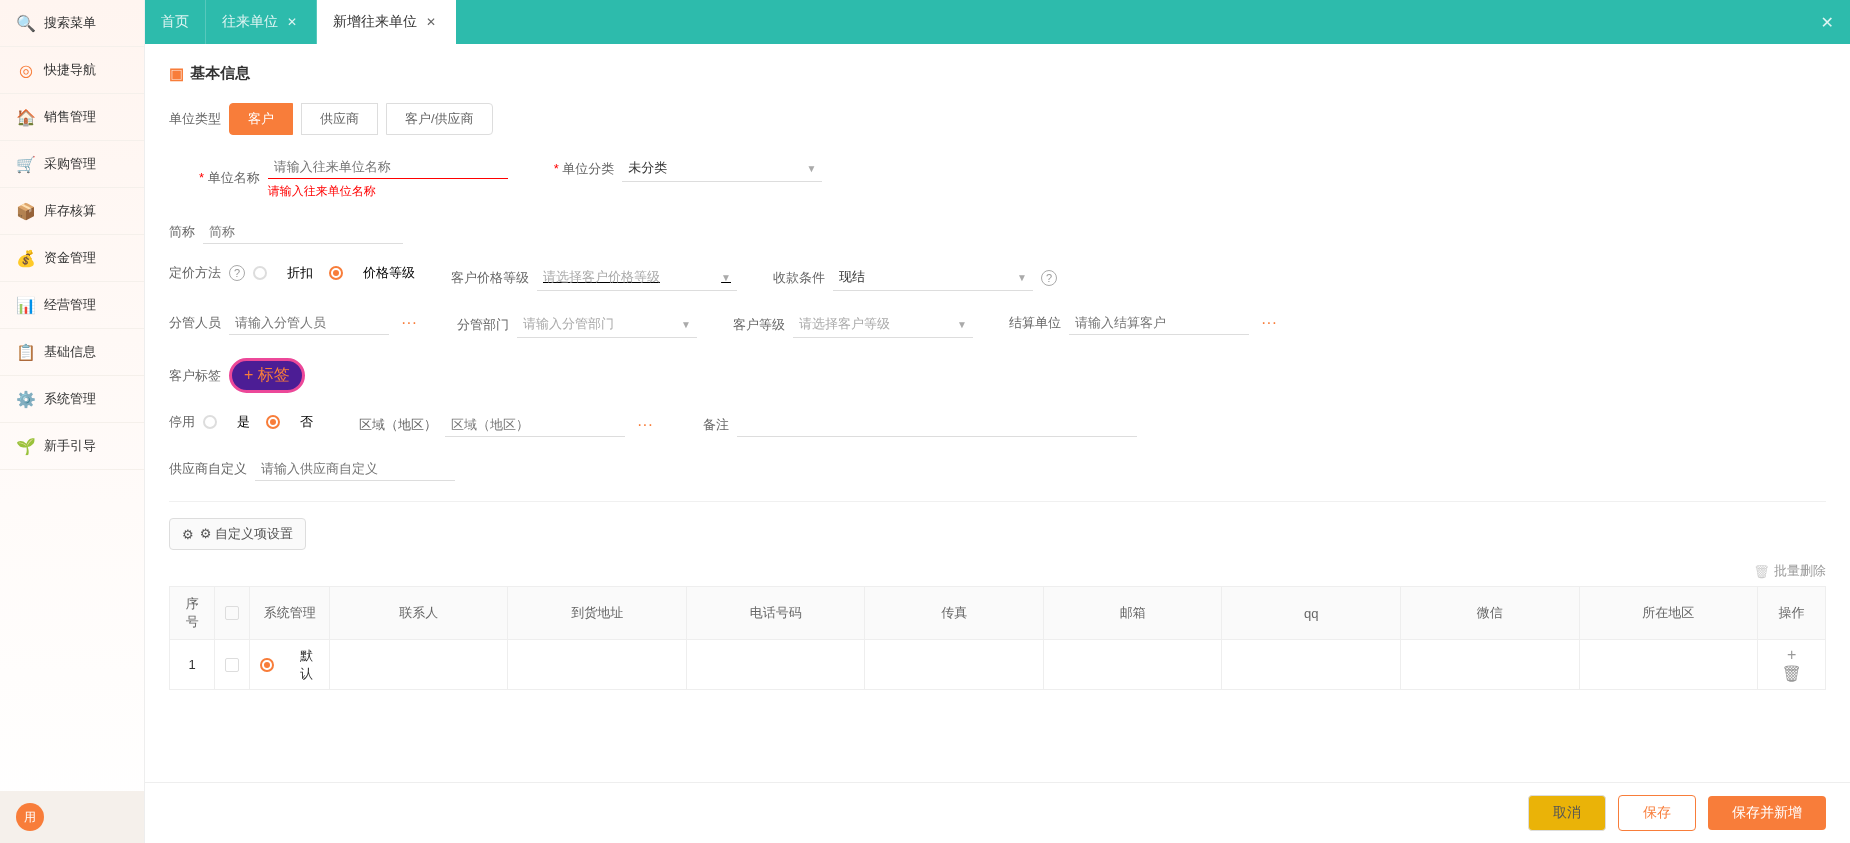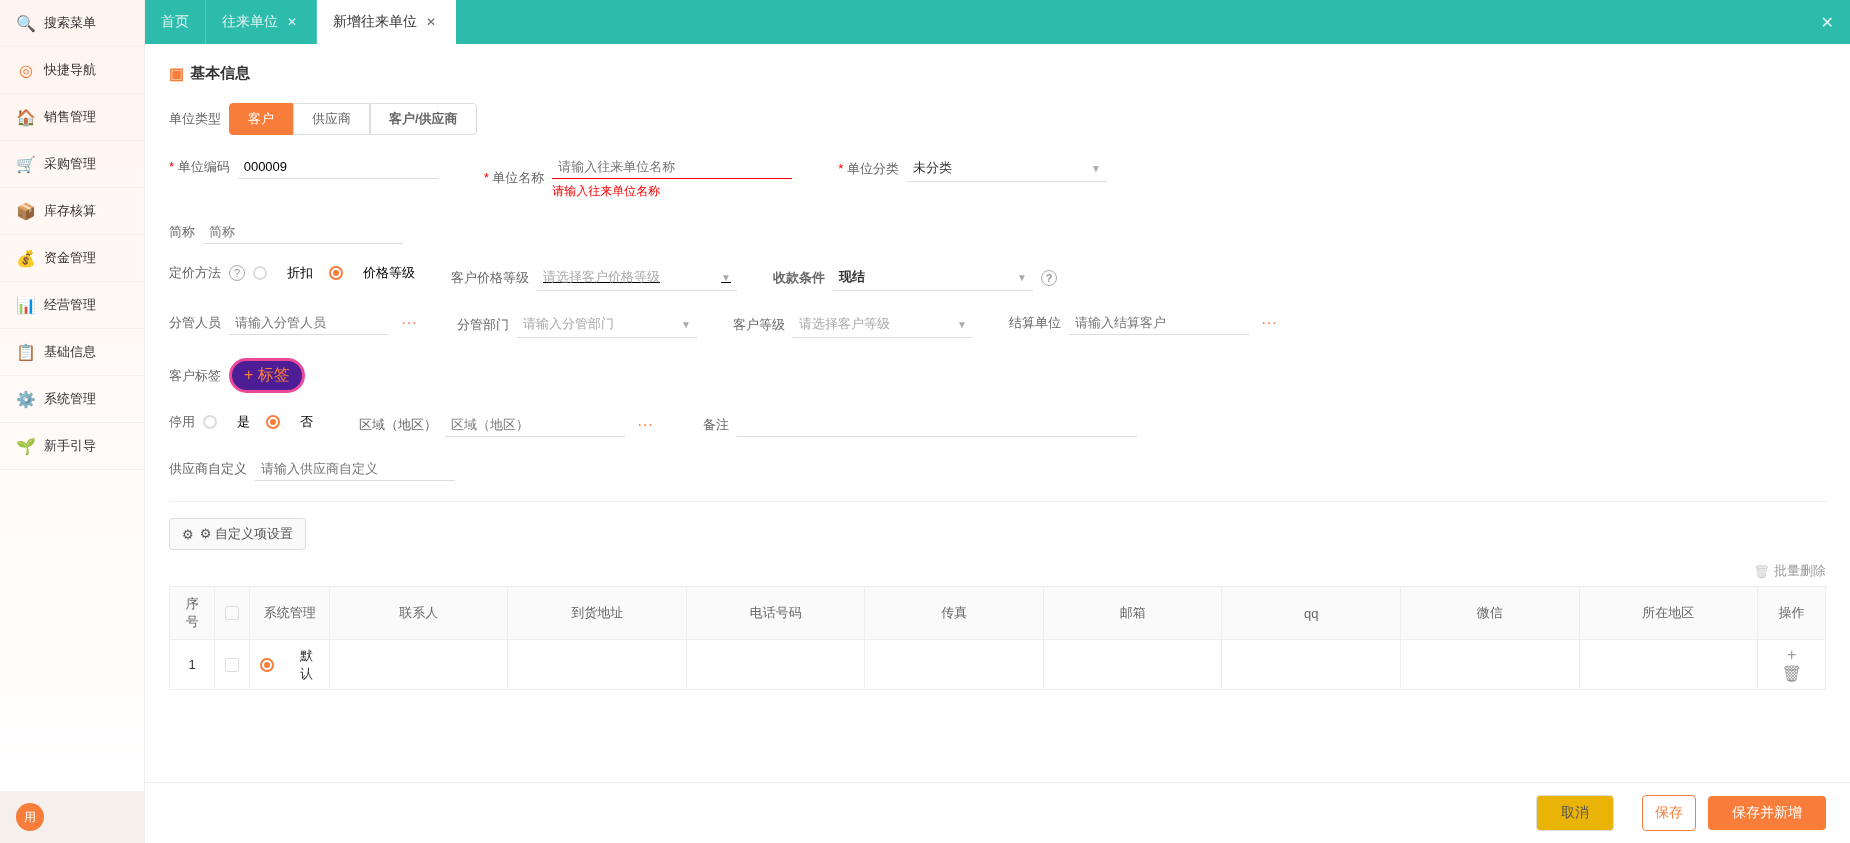--- a/index.html
+++ b/index.html
@@ -176,37 +176,37 @@
     }
     .form-field-inline {
       display: flex;
       align-items: center;
       gap: 8px;
     }
 
     
     .unit-type-group {
       display: flex;
-      gap: 0;
+      gap: 8px;
     }
     .unit-type-btn {
       padding: 6px 18px;
       border: 1px solid #ddd;
       background: #fff;
       font-size: 13px;
       cursor: pointer;
       color: #666;
     }
     .unit-type-btn.active {
       background: #f87d3a;
       color: #fff;
       border-color: #f87d3a;
     }
     .unit-type-btn:first-child { border-radius: 4px 0 0 4px; }
-    .unit-type-btn:last-child { border-radius: 0 4px 4px 0; font-weight: bold; }
+    .unit-type-btn:last-child { border-radius: 0 4px 4px 0; }
 
     
     .radio-group {
       display: flex;
       gap: 16px;
       align-items: center;
     }
     .radio-option {
       display: flex;
       align-items: center;
@@ -343,28 +343,27 @@
     .btn-cancel {
       padding: 8px 24px;
       border: 1px solid #ddd;
       background: #eab308;
       font-size: 14px;
       cursor: pointer;
       border-radius: 4px;
       color: #555;
     }
     .btn-save {
-      padding: 8px 12px;
+      padding: 8px 24px;
       border: 1px solid #f87d3a;
       background: #fff;
       font-size: 14px;
       cursor: pointer;
       border-radius: 4px;
       color: #f87d3a;
-      margin-left: 16px;
     }
     .btn-save-new {
       padding: 8px 24px;
       border: none;
       background: #f87d3a;
       font-size: 14px;
       cursor: pointer;
       border-radius: 4px;
       color: #fff;
     }
@@ -449,24 +448,20 @@
           <label>单位类型</label>
           <div class="unit-type-group">
             <button class="unit-type-btn active">客户</button>
             <button class="unit-type-btn">供应商</button>
             <button class="unit-type-btn">客户/供应商</button>
           </div>
         </div>
       </div>
 
       <div class="form-row">
-        <div class="form-field">
-          <label class="required">单位编码</label>
-          <input class="form-input" value="000009" style="width: 200px;">
-        </div>
         <div class="form-field" style="margin-left:30px;">
           <label class="required">单位名称</label>
           <div class="form-field-group">
             <div class="form-field-inline">
               <input class="form-input error-border" placeholder="请输入往来单位名称" style="width: 240px;">
             </div>
             <span class="error-msg">请输入往来单位名称</span>
           </div>
         </div>
         <div class="form-field" style="margin-left:30px;">
@@ -500,21 +495,21 @@
             </div>
           </div>
         </div>
         <div class="form-field" style="margin-left:20px;">
           <label>客户价格等级</label>
           <div class="form-select" style="width:200px;text-decoration:underline;">
             <span class="select-text" style="color:#aaa;">请选择客户价格等级</span>
             <span class="chevron">▼</span>
           </div>
         </div>
-        <div class="form-field" style="margin-left:20px;font-weight:bold;">
+        <div class="form-field" style="margin-left:20px;">
           <label>收款条件</label>
           <div class="form-select" style="width:200px;">
             <span class="select-text">现结</span>
             <span class="chevron">▼</span>
           </div>
           <span class="help-icon">?</span>
         </div>
       </div>
 
       <div class="form-row">

